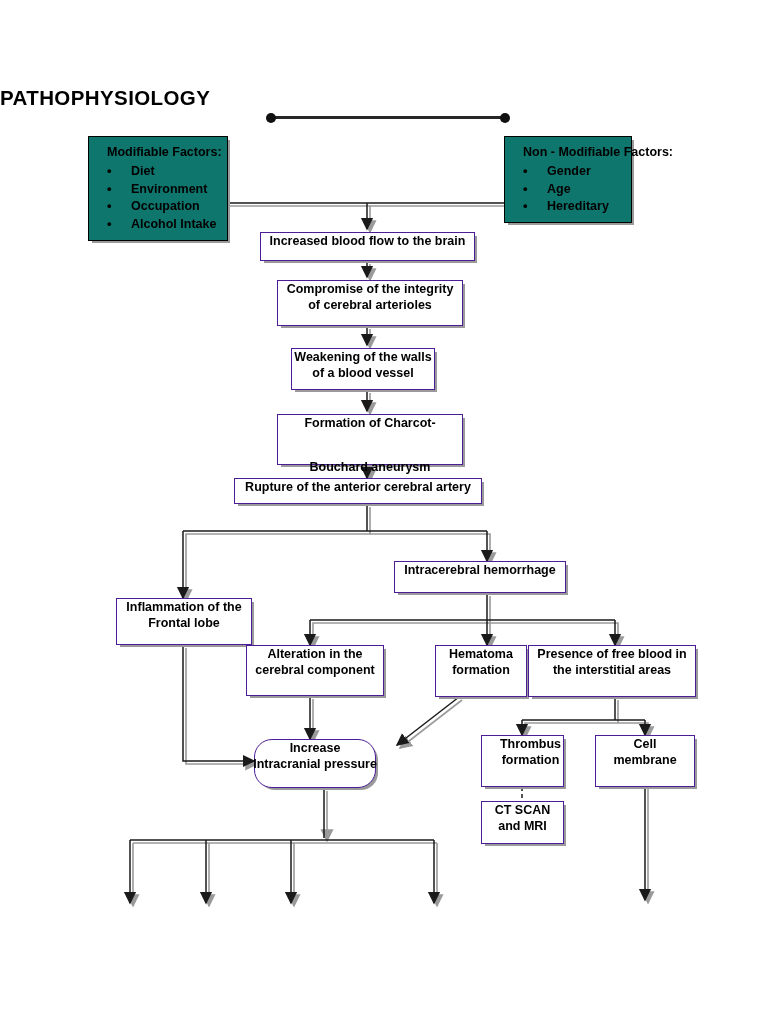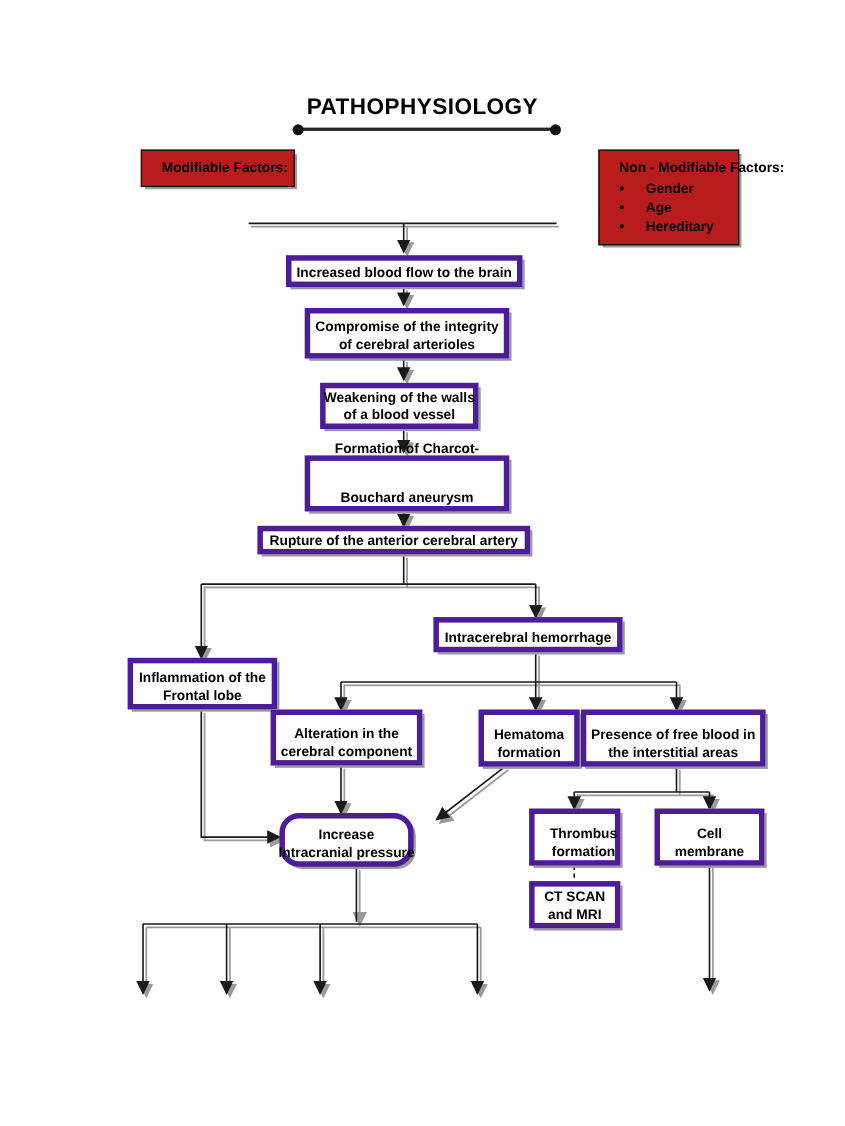--- a/index.html
+++ b/index.html
@@ -1,35 +1,35 @@
 <!DOCTYPE html>
 <html><head>
 <meta charset="utf-8">
 <style>
   html,body{margin:0;padding:0;background:#fff;}
   body{width:768px;height:1024px;position:relative;
        font-family:"Liberation Sans",sans-serif;color:#000;overflow:hidden;}
   #canvas{position:absolute;left:0;top:0;width:768px;height:1024px;}
   svg.edges{position:absolute;left:0;top:0;width:768px;height:1024px;pointer-events:none;}
 
-  .node{position:absolute;box-sizing:border-box;background:#fff;border:5px solid #4c1d95;
+  .node{position:absolute;box-sizing:border-box;background:#fff;border:1px solid #4c1d95;
         box-shadow:3px 3px 0 -1px #9a9a9a;display:flex;flex-direction:column;
-        align-items:center;justify-content:flex-end;text-align:center;
+        align-items:center;justify-content:flex-start;text-align:center;
         font-weight:bold;font-size:12.5px;line-height:1.28;}
   .node .ln{display:block;white-space:nowrap;}
 
-  .listbox{position:absolute;box-sizing:border-box;background:#b91c1c;border:1px solid #000;
+  .listbox{position:absolute;box-sizing:border-box;background:#0f766e;border:1px solid #000;
            box-shadow:3px 3px 0 -1px #9a9a9a;padding:7px 10px 6px 12px;
-           font-weight:bold;font-size:12.5px;line-height:1.42;text-align:left;margin-left:40px;}
+           font-weight:bold;font-size:12.5px;line-height:1.42;text-align:left;}
   .listbox .hd{display:block;margin-left:6px;margin-bottom:1px;white-space:nowrap;}
   .listbox ul{list-style:none;margin:0;padding:0;}
   .listbox li{position:relative;padding-left:30px;white-space:nowrap;}
   .listbox li:before{content:"\2022";position:absolute;left:6px;top:-1px;font-size:13px;}
 
-  #title{position:absolute;left:0;top:86px;width:768px;text-align:center;
+  #title{position:absolute;left:0;top:86px;width:768px;
          font-size:20.5px;font-weight:bold;letter-spacing:0.4px;}
   #titleRule{position:absolute;left:272px;top:116px;width:232px;height:3px;background:#262626;}
   #titleRule:before,#titleRule:after{content:"";position:absolute;top:-3.5px;
          width:10px;height:10px;border-radius:50%;background:#111;}
   #titleRule:before{left:-6px;} #titleRule:after{right:-6px;}
 </style>
 </head>
 <body>
 
 <div id="canvas">
@@ -113,20 +113,26 @@
       <path d="M206,840 L206,903" marker-end="url(#ah)"></path>
       <path d="M291,840 L291,903" marker-end="url(#ah)"></path>
       <path d="M434,840 L434,903" marker-end="url(#ah)"></path>
 
       <path d="M645,787 L645,900" marker-end="url(#ah)"></path>
     </g>
   </svg>
 
   <div class="listbox" style="left:88px;top:136px;width:140px;">
     <span class="hd">Modifiable Factors:</span>
+    <ul>
+      <li>Diet</li>
+      <li>Environment</li>
+      <li>Occupation</li>
+      <li>Alcohol Intake</li>
+    </ul>
   </div>
 
   <div class="listbox" style="left:504px;top:136px;width:128px;">
     <span class="hd">Non - Modifiable Factors:</span>
     <ul>
       <li>Gender</li>
       <li>Age</li>
       <li>Hereditary</li>
     </ul>
   </div>

